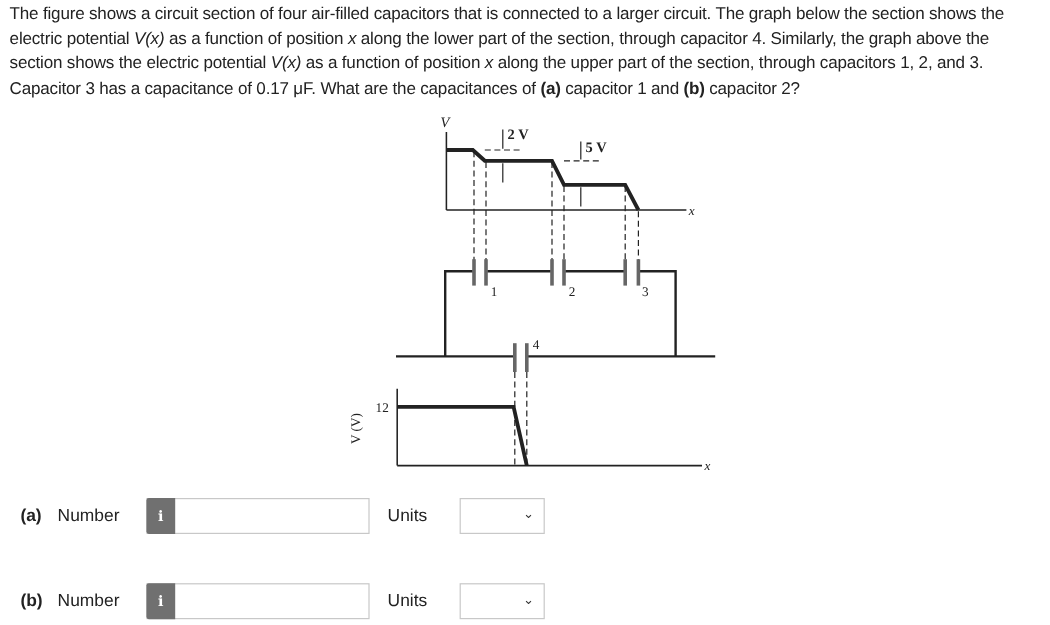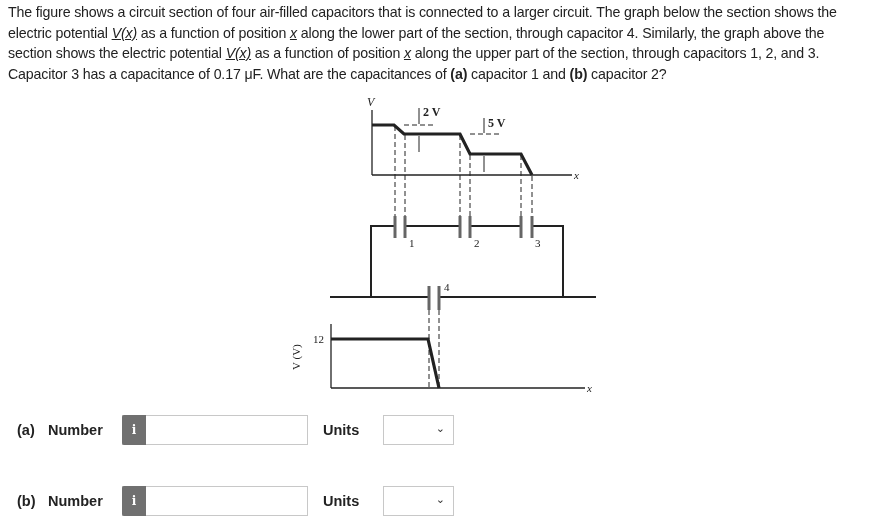--- a/index.html
+++ b/index.html
@@ -1,21 +1,21 @@
 <!DOCTYPE html>
 <html><head>
 <meta charset="utf-8">
 <style>
   html,body{margin:0;padding:0;background:#fff;}
   body{width:875px;height:521px;position:relative;overflow:hidden;font-family:"Liberation Sans",sans-serif;color:#222;}
   .q{position:absolute;left:8px;top:2px;width:862px;font-size:14.2px;line-height:20.5px;letter-spacing:-0.15px;}
-  .q i{font-style:italic;text-decoration:underline;}
+  .q i{font-style:italic;}
   .fig{position:absolute;left:0;top:0;}
   .row{position:absolute;left:0;height:32px;}
-  .lbl{position:absolute;font-size:14.5px;top:7px;font-weight:bold;}
+  .lbl{position:absolute;font-size:14.5px;top:7px;}
   .part{left:17px;font-weight:bold;}
   .num{left:48px;}
   .inp{position:absolute;left:122px;top:0;width:186px;height:30px;border:1px solid #c8c8c8;box-sizing:border-box;background:#fff;}
   .info{position:absolute;left:122px;top:0;width:24px;height:30px;background:#707070;border-radius:2px 0 0 2px;color:#fff;font-family:"DejaVu Serif",serif;font-weight:bold;font-size:12px;text-align:center;line-height:30px;}
   .units{left:323px;}
   .sel{position:absolute;left:383px;top:0;width:71px;height:30px;border:1px solid #c8c8c8;box-sizing:border-box;background:#fff;}
   .sel span{position:absolute;right:8px;top:6px;font-size:11px;color:#333;}
 </style>
 </head>
 <body>

